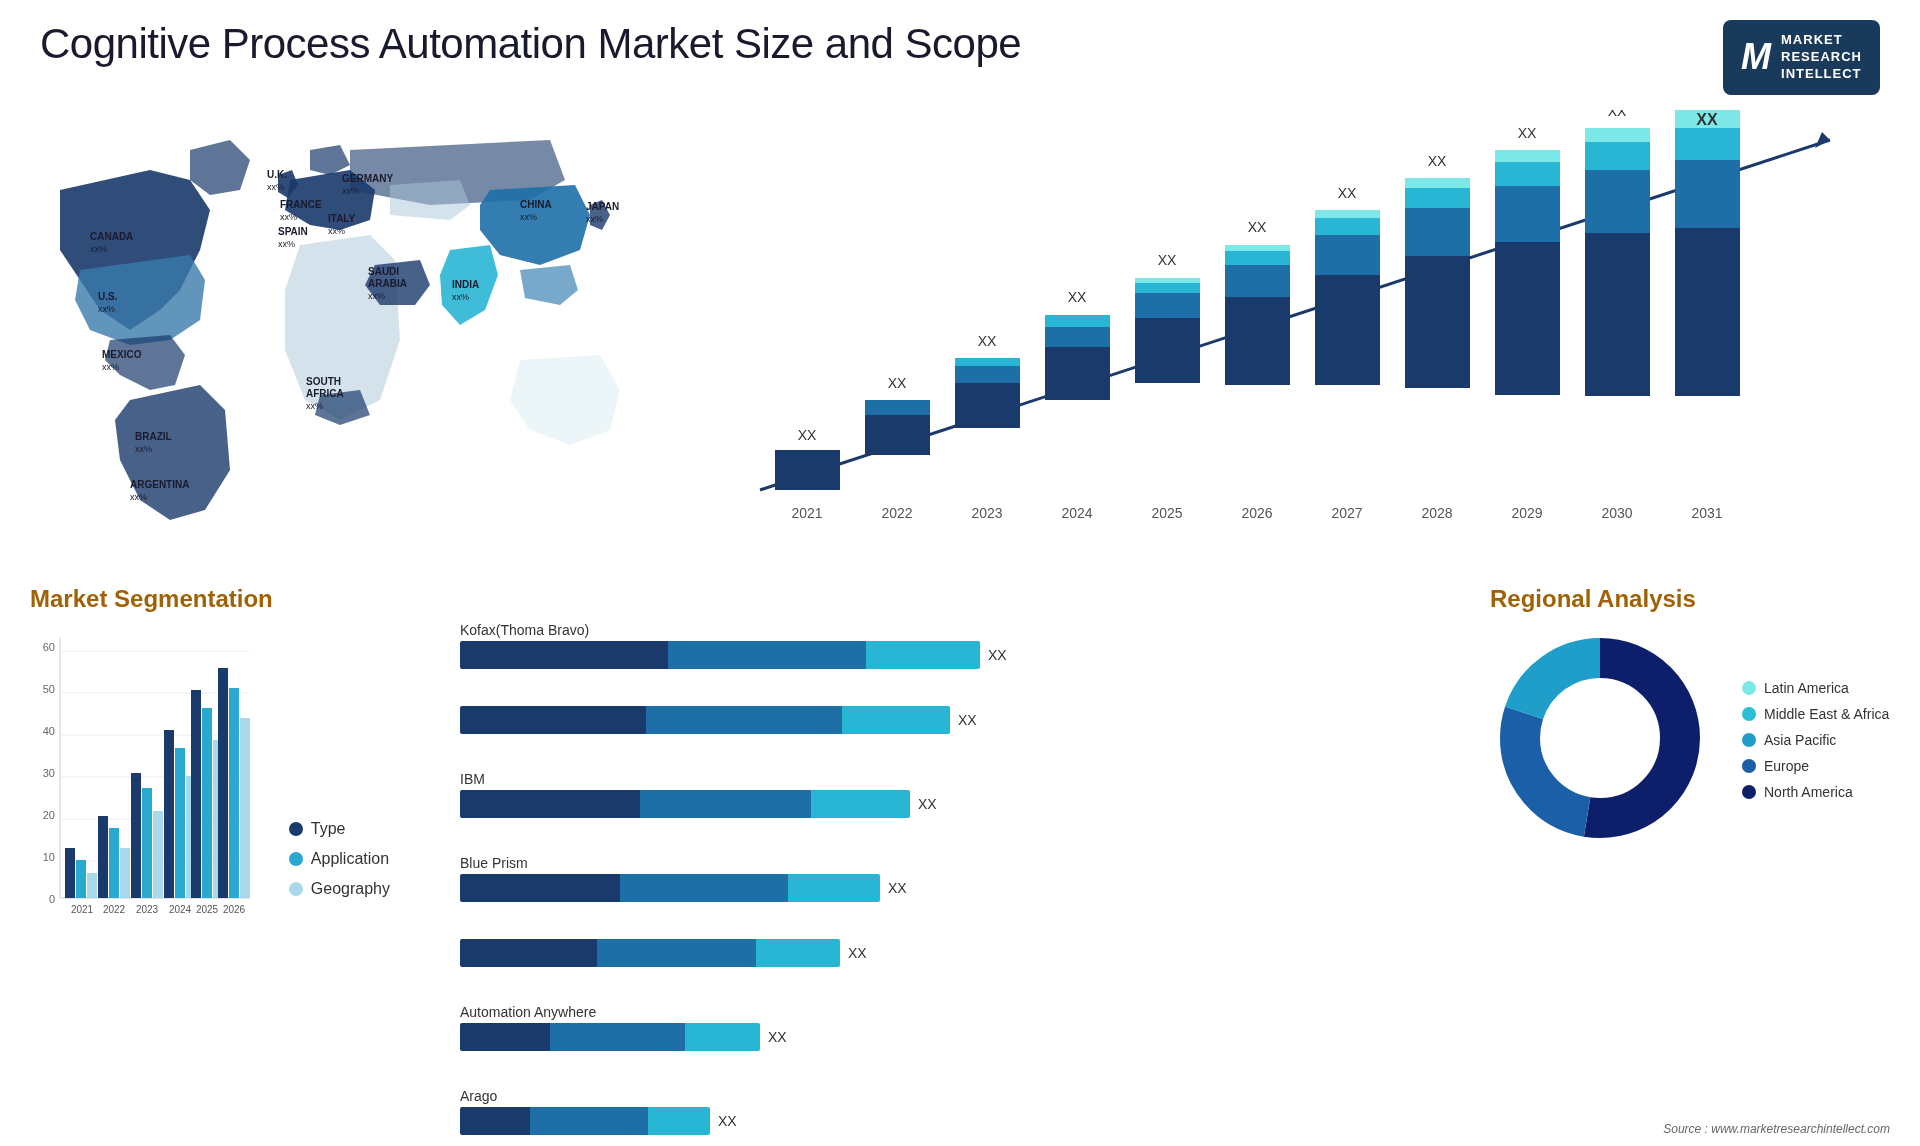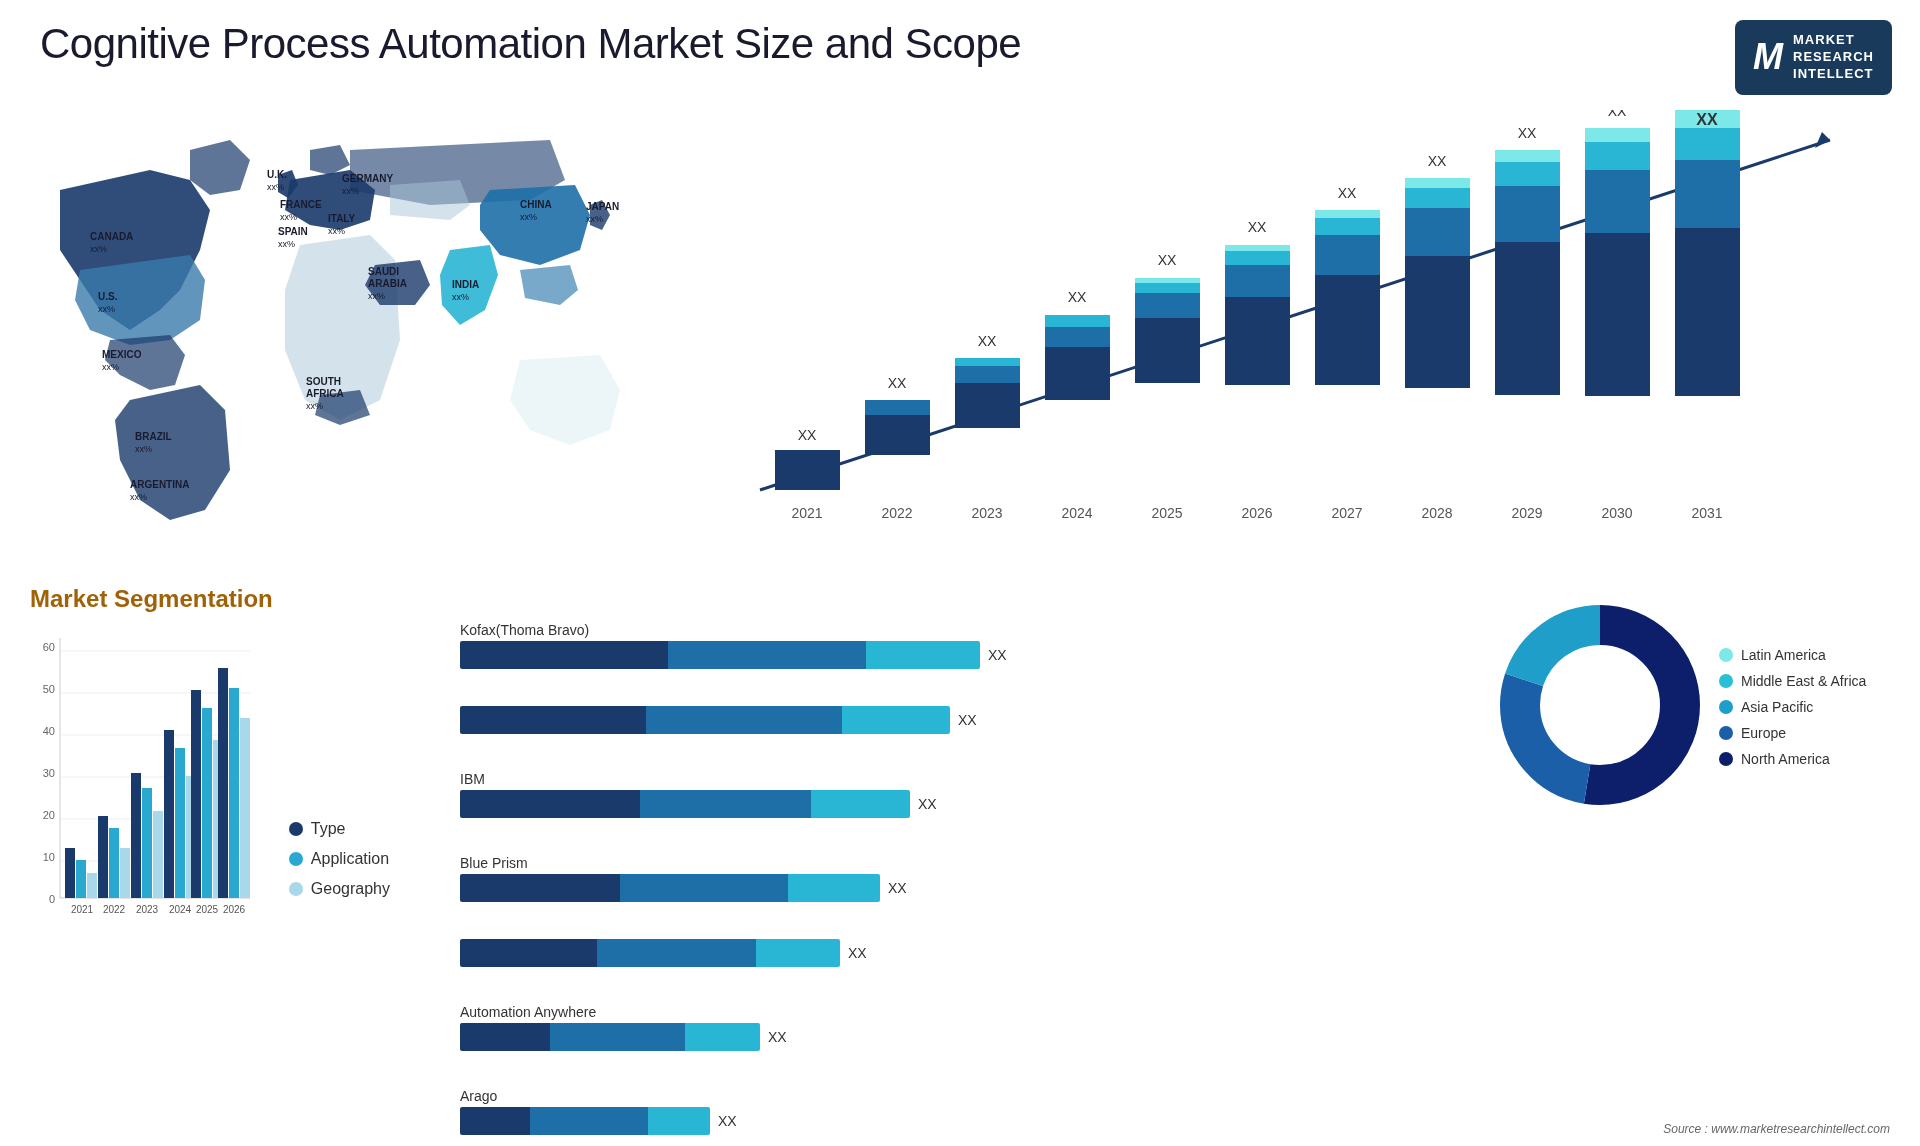--- a/index.html
+++ b/index.html
@@ -10,21 +10,21 @@
       font-family: 'Arial', sans-serif;
       overflow: hidden;
       position: relative;
     }
 
     
     .header {
       position: absolute;
       top: 20px;
       left: 40px;
-      right: 28px;
+      right: 40px;
       display: flex;
       justify-content: space-between;
       align-items: flex-start;
     }
 
     .main-title {
       font-size: 42px;
       font-weight: 400;
       color: #1a1a2e;
       letter-spacing: -0.5px;
@@ -176,21 +176,21 @@
     }
 
     
     .regional {
       width: 460px;
       padding: 20px 30px;
     }
 
     .donut-container {
       display: flex;
-      gap: 9px;
+      gap: 32px;
       align-items: center;
       margin-top: 10px;
     }
 
     .donut-svg-wrap {
       flex-shrink: 0;
     }
 
     .regional-legend {
       display: flex;
@@ -558,20 +558,21 @@
           <div class="player-bar-seg1" style="width:28%;"></div>
           <div class="player-bar-seg2" style="width:47%;"></div>
           <div class="player-bar-seg3" style="width:25%;"></div>
         </div>
         <span class="player-xx">XX</span>
       </div>
     </div>
   </div>
 
   <div class="regional">
+    <div class="section-title">Regional Analysis</div>
     <div class="donut-container">
       <div class="donut-svg-wrap">
         <svg width="220" height="220" viewBox="0 0 220 220">
 
           <circle cx="110" cy="110" r="80" fill="none" stroke="#0d1f6b" stroke-width="40" stroke-dasharray="263.9 628" stroke-dashoffset="0" transform="rotate(-90 110 110)"></circle>
           <circle cx="110" cy="110" r="80" fill="none" stroke="#1a5fa8" stroke-width="40" stroke-dasharray="138.2 628" stroke-dashoffset="-263.9" transform="rotate(-90 110 110)"></circle>
           <circle cx="110" cy="110" r="80" fill="none" stroke="#1e9ec8" stroke-width="40" stroke-dasharray="113.0 628" stroke-dashoffset="-402.1" transform="rotate(-90 110 110)"></circle>
           <circle cx="110" cy="110" r="80" fill="none" stroke="#29bfd4" stroke-width="40" stroke-dasharray="62.8 628" stroke-dashoffset="-515.1" transform="rotate(-90 110 110)"></circle>
           <circle cx="110" cy="110" r="80" fill="none" stroke="#7de8e8" stroke-width="40" stroke-dasharray="50.2 628" stroke-dashoffset="-577.9" transform="rotate(-90 110 110)"></circle>
 

